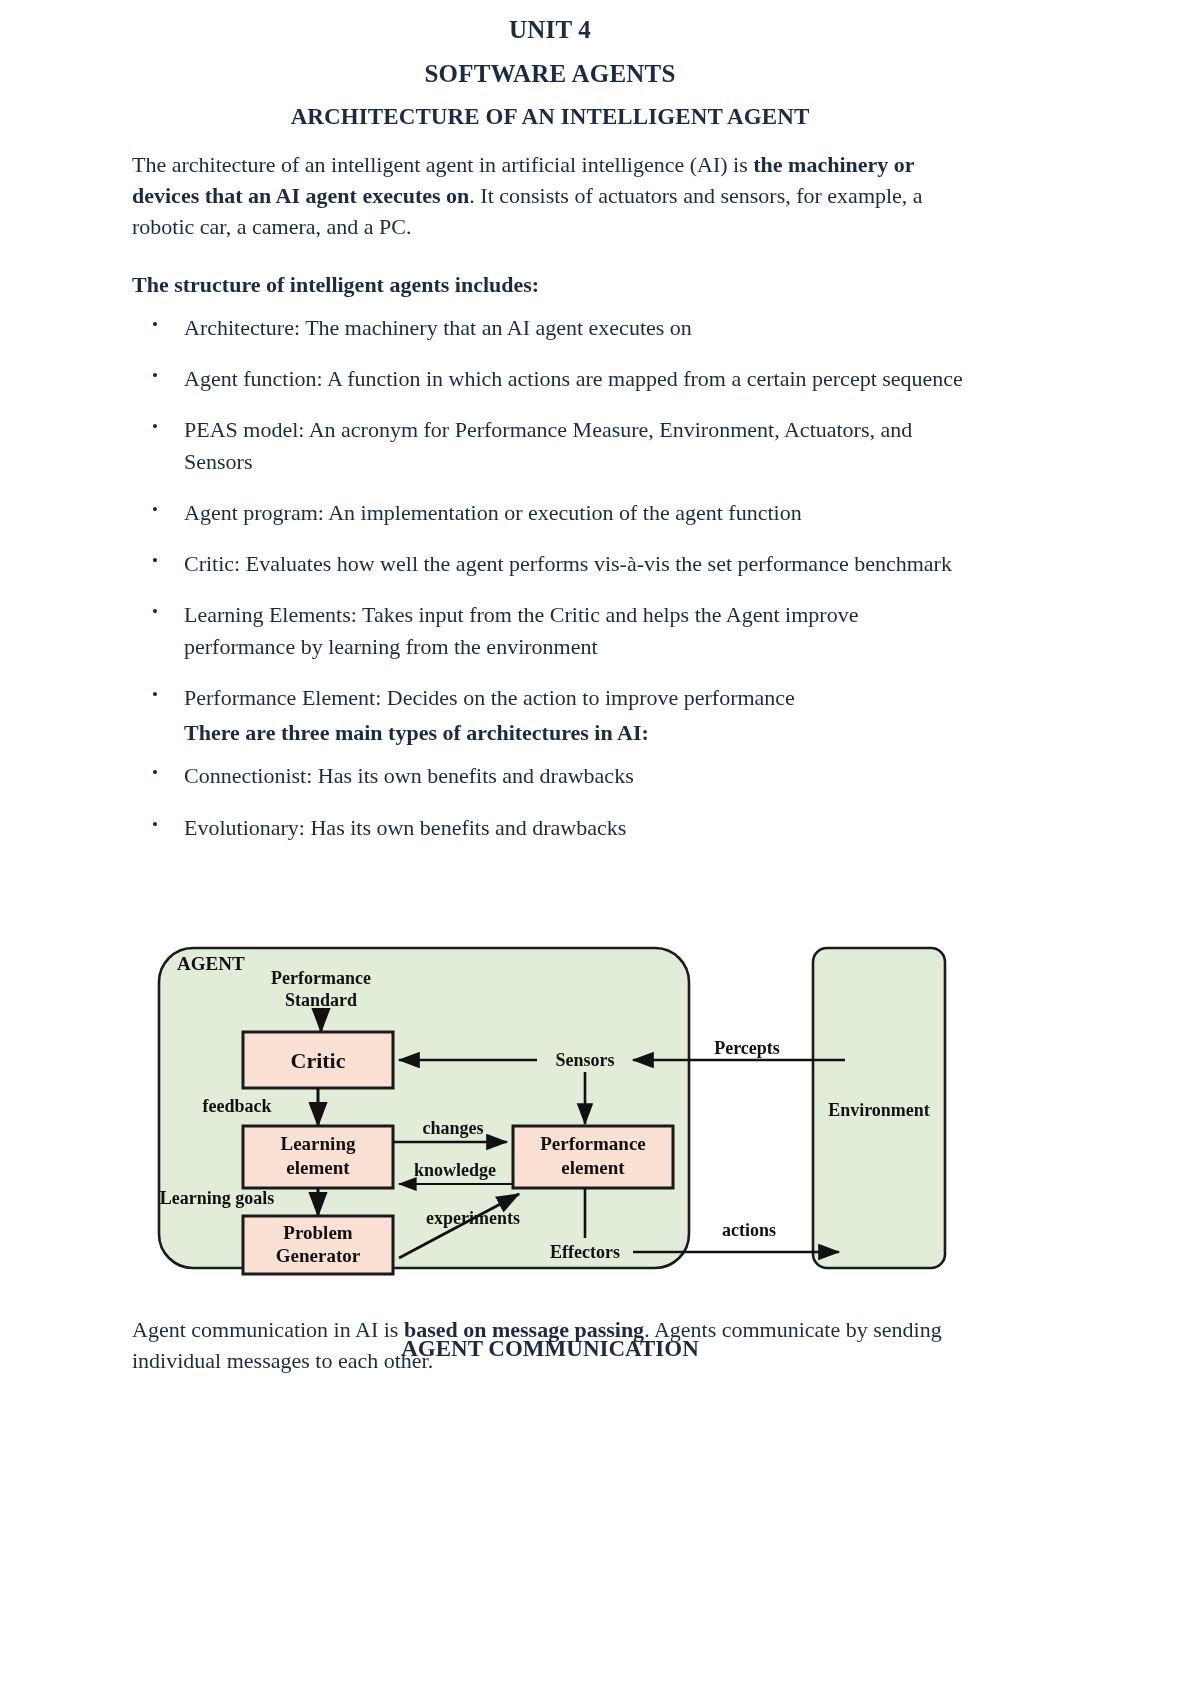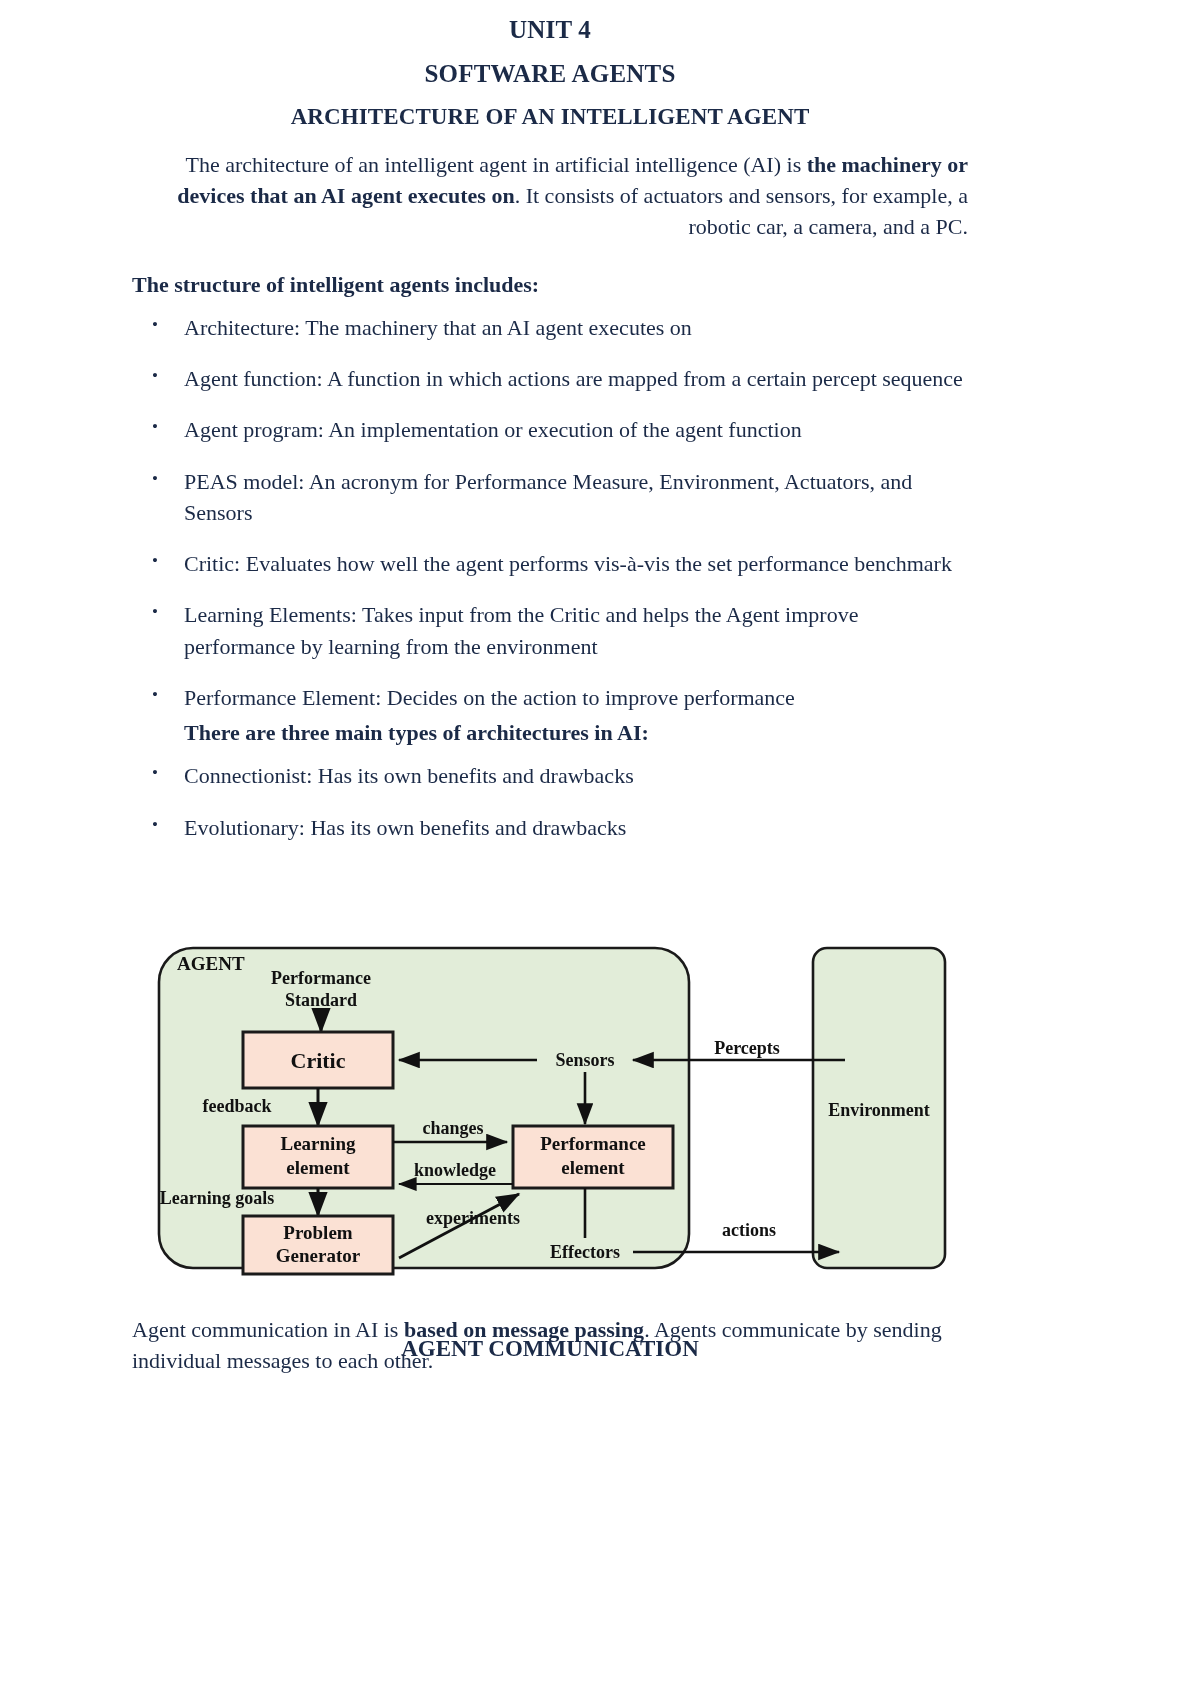--- a/index.html
+++ b/index.html
@@ -45,21 +45,21 @@
     text-align: center;
     margin: 8px;
     padding: 0;
     letter-spacing: 0.1px;
   }
   .section-arch { margin-top: 62px; }
   p.body-text {
     font-size: 22px;
     line-height: 1.42;
     margin: 19px 0 0 0;
-    text-align: right;
+    text-align: left;
   }
   p.body-text b { font-weight: bold; }
   .lead-bold {
     font-size: 22px;
     font-weight: bold;
     margin: 26px 0 7px 0;
     line-height: 1.42;
   }
   ul.bullets {
     list-style: none;
@@ -129,22 +129,22 @@
 
     <h2 class="section-head section-arch">ARCHITECTURE OF AN INTELLIGENT AGENT</h2>
 
     <p class="body-text"><span>The architecture of an intelligent agent in artificial intelligence (AI) is </span><b>the machinery or devices that an AI agent executes on</b><span>. It consists of actuators and sensors, for example, a robotic car, a camera, and a PC.</span></p>
 
     <p class="lead-bold">The structure of intelligent agents includes:</p>
 
     <ul class="bullets">
       <li>Architecture: The machinery that an AI agent executes on</li>
       <li>Agent function: A function in which actions are mapped from a certain percept sequence</li>
+      <li>PEAS model: An acronym for Performance Measure, Environment, Actuators, and Sensors</li>
       <li>Agent program: An implementation or execution of the agent function</li>
-      <li>PEAS model: An acronym for Performance Measure, Environment, Actuators, and Sensors</li>
       <li>Critic: Evaluates how well the agent performs vis-à-vis the set performance benchmark</li>
       <li>Learning Elements: Takes input from the Critic and helps the Agent improve performance by learning from the environment</li>
       <li><span>Performance Element: Decides on the action to improve performance</span><span class="inline-bold">There are three main types of architectures in AI:</span></li>
     </ul>
 
     <ul class="bullets">
       <li>Connectionist: Has its own benefits and drawbacks</li>
       <li>Evolutionary: Has its own benefits and drawbacks</li>
     </ul>
 

